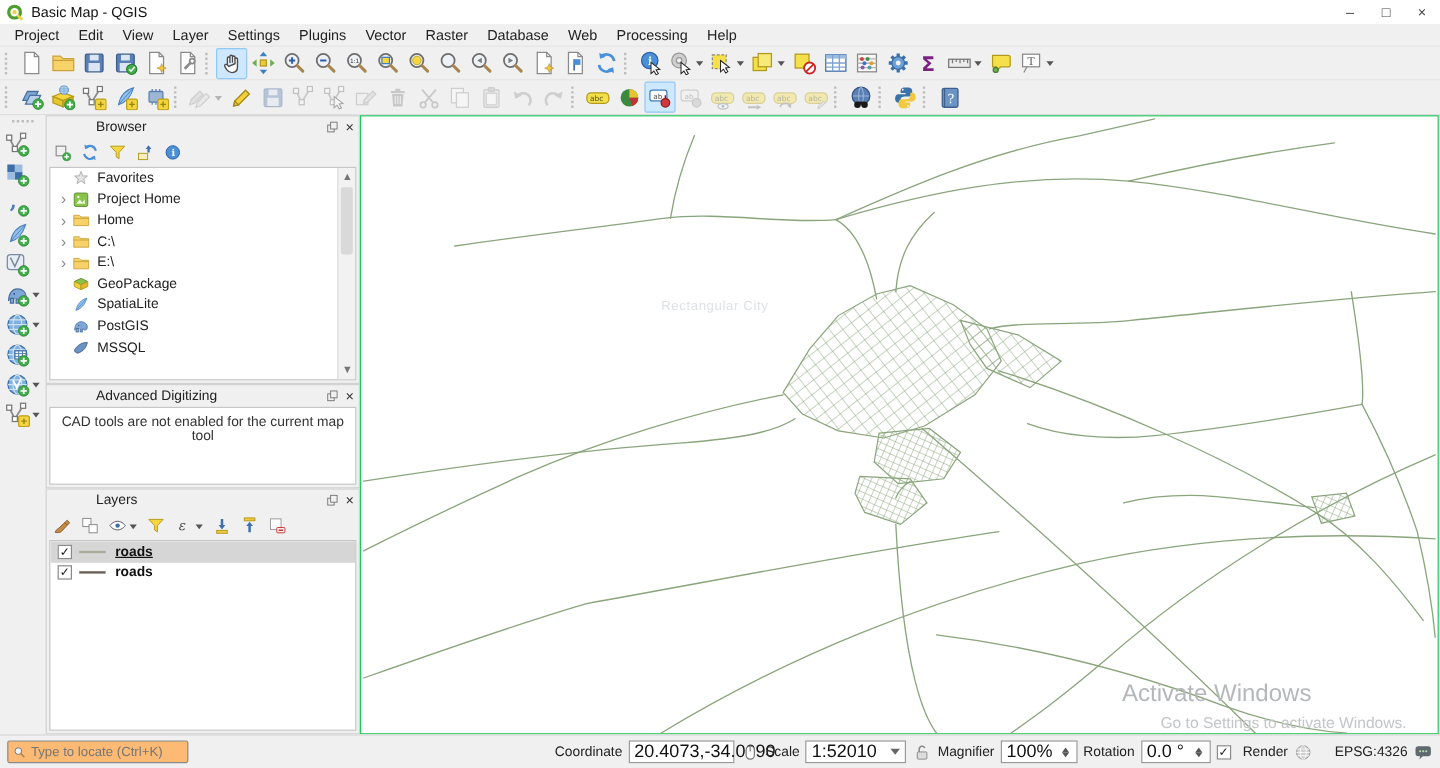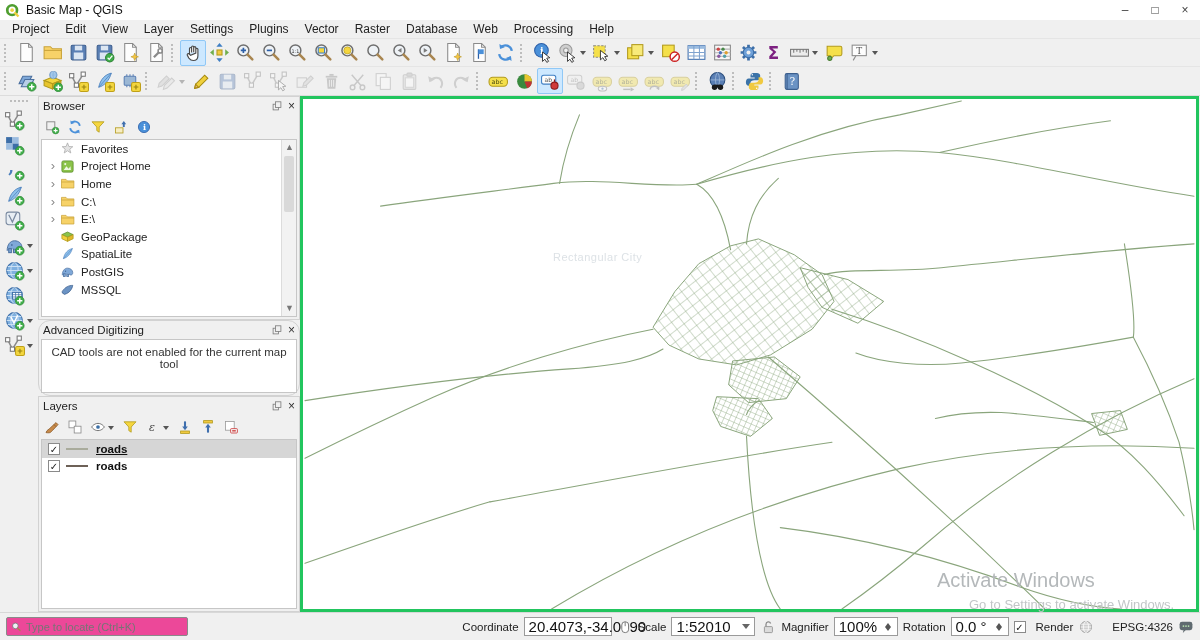--- a/index.html
+++ b/index.html
@@ -36,23 +36,23 @@
 
   
   .vtb { position:absolute; left:0; top:0; bottom:0; width:38px; background:#f0f0f0; padding-top:2px; }
   .vgrip { height:5px; width:18px; border-top:2px dotted #bdbdbd; margin:2px auto 3px auto; }
   .vbtn { height:25px; display:flex; align-items:center; padding-left:3px; border:1px solid transparent; }
 
   
   .docks { position:absolute; left:38px; top:0; width:262px; bottom:0; display:flex; flex-direction:column; }
   .panel { background:#f0f0f0; border:1px solid #d2d2d2; display:flex; flex-direction:column; }
   #browser-panel { height:224px; }
-  #advdig-panel { height:76px;border-radius:12px; }
+  #advdig-panel { height:87px; }
   #layers-panel { flex:1; }
-  .phead { height:18px; display:flex; align-items:center; padding:0 4px; }
+  .phead { height:18px; display:flex; align-items:center; padding:0 4px;margin-left:37px; }
   .ptitle { font-size:11.5px; color:#222; }
   .pbtns { margin-left:auto; display:flex; align-items:center; gap:5px; }
   .pico { width:12px; height:12px; }
   .pclose { font-size:12px; color:#333; line-height:12px; }
   .ptools { display:flex; align-items:center; gap:3px; padding:2px 3px; }
   .ptools .ic { width:16px; height:16px; }
   .ptools .tbtn { height:20px; min-width:20px; }
   .pbody { flex:1; background:#fff; border:1px solid #c6c6c6; margin:0 2px 2px 2px; position:relative; overflow:hidden; }
 
   
@@ -72,31 +72,31 @@
   .lrow { height:17.5px; display:flex; align-items:center; padding-left:6px; }
   .lrow.sel { background:#d6d6d6; }
   .cb { width:12px; height:12px; background:#fff; border:1px solid #8a8a8a; font-size:10px;
         line-height:11px; text-align:center; color:#222; margin-right:6px; }
   .sym { width:22px; height:2px; margin-right:8px; }
   .llabel { font-size:11.5px; font-weight:bold; color:#111; }
   .llabel.active { text-decoration:underline; }
 
   
   .map { position:absolute; left:300px; top:0; right:1px; bottom:0; background:#fff;
-         border:3px solid #22c55e; }
+         border:1px solid #22c55e; }
   .map svg.roads { position:absolute; inset:0; width:100%; height:100%; }
   .faintlabel { position:absolute; left:250px; top:152px; font-size:11px; color:#dde2e6; letter-spacing:.5px; }
   .wm1 { position:absolute; left:634px; top:470px; font-size:20px; color:#b4b8ba; }
   .wm2 { position:absolute; left:666px; top:498px; font-size:13px; color:#c2c6c8; }
 
   
   .statusbar { position:absolute; bottom:0; left:0; right:0; height:28px; background:#f0f0f0;
                border-top:1px solid #d8d8d8; display:flex; align-items:center; padding:0 6px; gap:5px;
                font-size:11.5px; color:#222; }
-  .locator { width:182px; height:19px; background:#ec4899; border:1px solid #8a8a8a; border-radius:2px;
+  .locator { width:151px; height:19px; background:#fdba74; border:1px solid #8a8a8a; border-radius:2px;
              display:flex; align-items:center; padding:0 4px; gap:4px; }
   .locator input { border:none; outline:none; width:100%; font-size:11px; font-family:"Liberation Sans",sans-serif; color:#333; background:transparent; }
   .sspacer { flex:1; }
   .sfield { height:19px; background:#fff; border:1px solid #9a9a9a; display:flex; align-items:center;
             padding:0 4px; font-size:15px; color:#111; }
   .coordf { width:88px; }
   .scalef { width:84px; justify-content:space-between; }
   .combo-arrow { width:0; height:0; border:4px solid transparent; border-top:5px solid #666; margin-top:4px; }
   .spin { position:relative; padding-right:14px; }
   .magf { width:64px; } .rotf { width:58px; }

